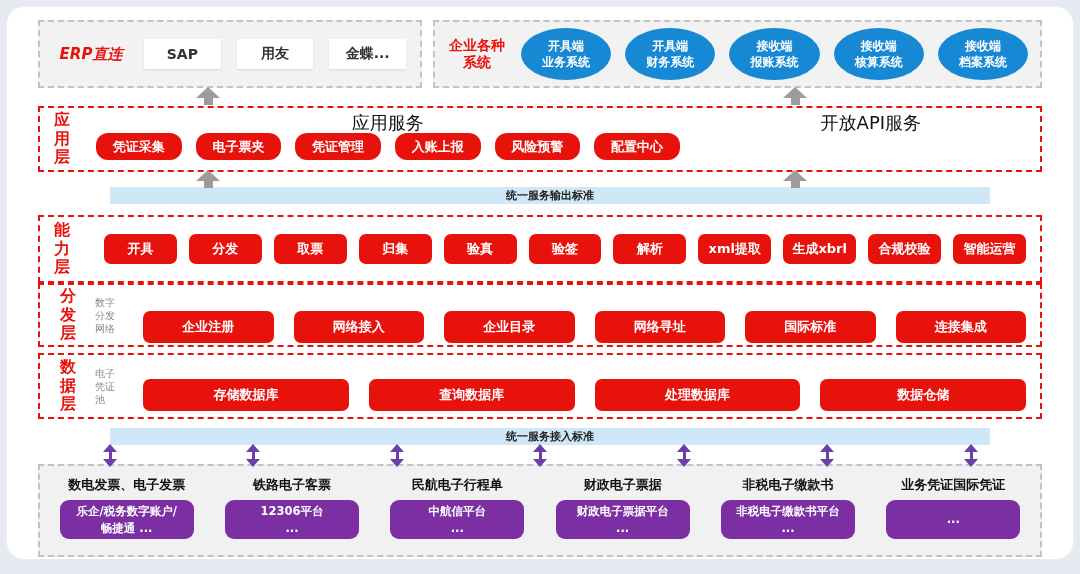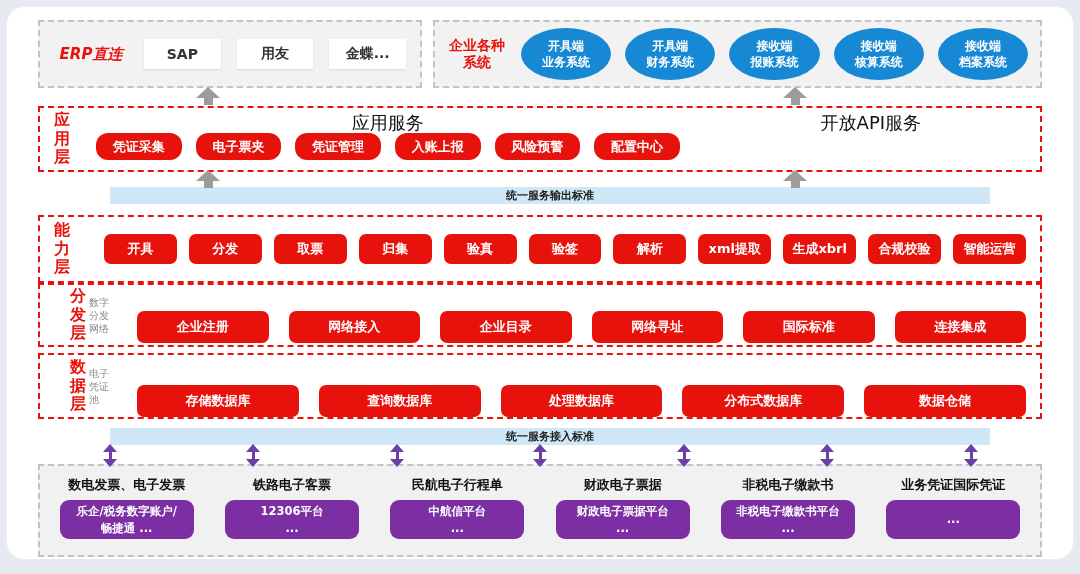--- a/index.html
+++ b/index.html
@@ -19,24 +19,24 @@
   .systems-label{width:60px;font-size:14px;line-height:1.25;word-break:break-all;}
   .ellipse{flex:1;height:52px;background:var(--blue,#1788d3);border-radius:50%;color:#fff;font-size:12px;
            font-weight:700;display:flex;flex-direction:column;align-items:center;justify-content:center;line-height:1.35;}
 
   
   .layer{position:absolute;left:38px;width:1004px;border:2px dashed var(--red,#e8120c);
          background:#fff;box-sizing:border-box;display:flex;}
   .app-layer{top:106px;height:66px;}
   .cap-layer{top:215px;height:68px;align-items:center;}
   .dist-layer{top:283px;height:64px;align-items:center;}
-  .data-layer{top:353px;height:66px;align-items:flex-end;}
+  .data-layer{top:353px;height:66px;align-items:flex-start;}
   .vlabel{width:16px;font-size:16px;font-weight:700;color:var(--red,#e8120c);line-height:1.18;
           word-break:break-all;text-align:center;margin-left:14px;align-self:center;flex:none;}
-  .label-wrap{display:flex;align-items:center;margin-left:30px;gap:3px;flex:none;align-self:center;}
+  .label-wrap{display:flex;align-items:center;margin-left:20px;gap:19px;flex:none;align-self:center;}
   .label-wrap .vlabel{margin-left:0;}
   .sublabel{width:24px;font-size:10px;color:#8a8a8a;line-height:1.3;word-break:break-all;}
 
   .red-btn{background:var(--red,#e8120c);color:#fff;font-size:13px;font-weight:600;
            display:flex;align-items:center;justify-content:center;white-space:nowrap;}
   .sq{border-radius:12px;}
   .rounded{border-radius:7px;}
 
   .app-groups{flex:1;display:flex;padding:4px 12px 0 26px;}
   .app-group{display:flex;flex-direction:column;}
@@ -185,21 +185,20 @@
 
   <div class="layer data-layer">
     <div class="label-wrap">
       <div class="vlabel">数据层</div>
       <div class="sublabel">电子凭证池</div>
     </div>
     <div class="wide-row">
       <div class="red-btn rounded">存储数据库</div>
       <div class="red-btn rounded">查询数据库</div>
       <div class="red-btn rounded">处理数据库</div>
-      <div class="red-btn rounded">分布式数据库</div>
       <div class="red-btn rounded">数据仓储</div>
     </div>
   </div>
 
   <div class="blue-bar bar2">统一服务接入标准</div>
 
   <div class="dbl-arrow" style="left:103px;top:444px;">
       <div class="ah-up"></div>
       <div class="aline"></div>
       <div class="ah-down"></div>

